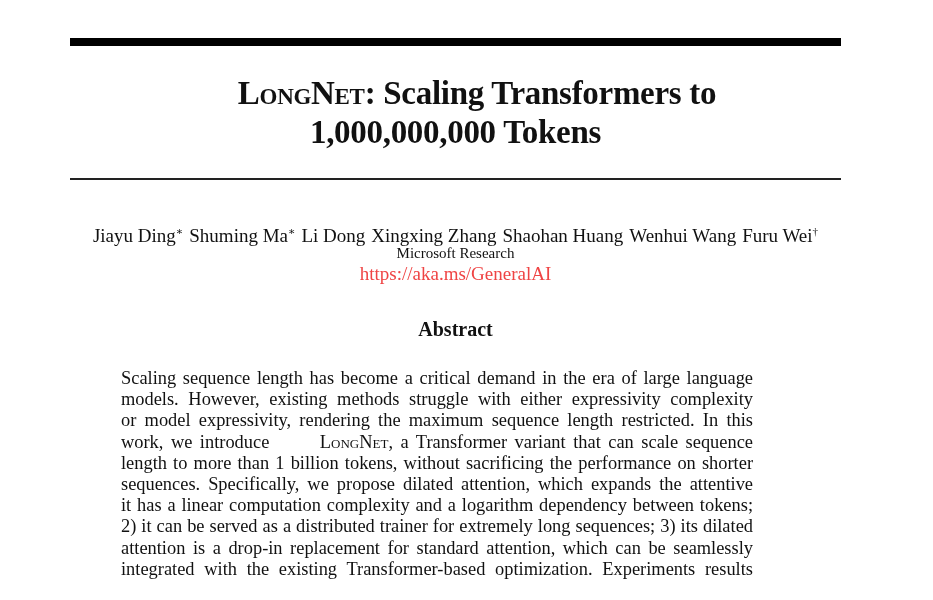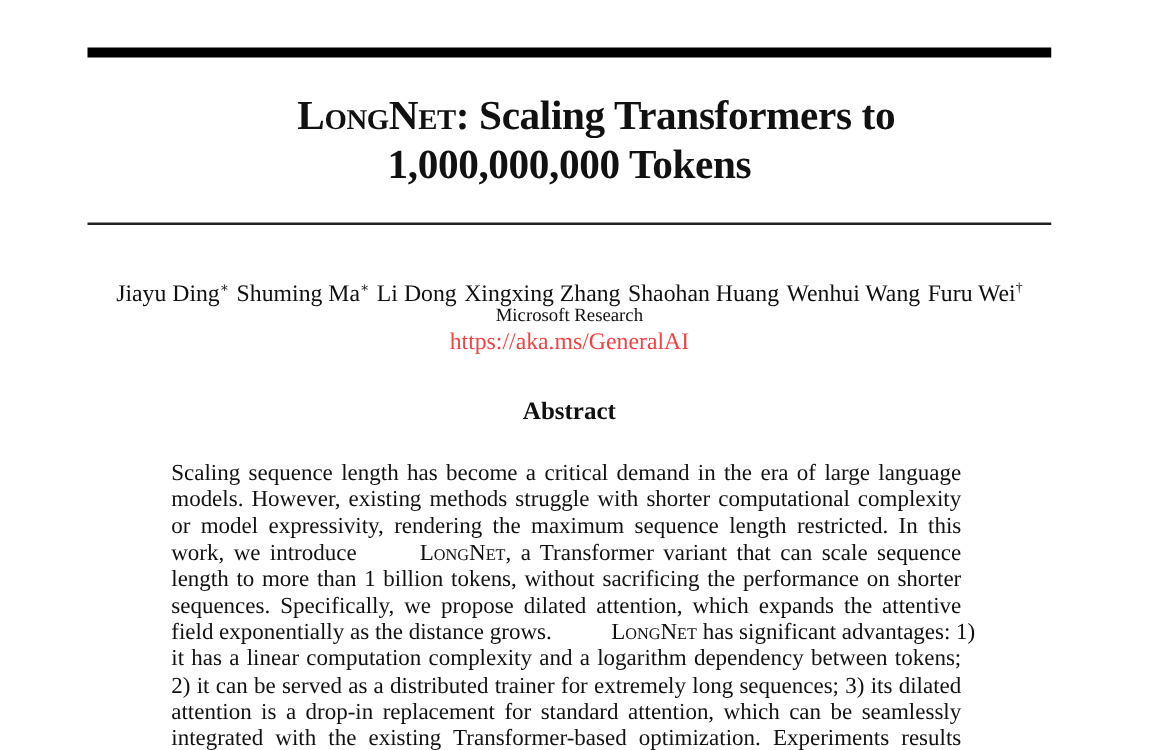--- a/index.html
+++ b/index.html
@@ -20,21 +20,21 @@
   .authors {
     position: absolute; left: 60px; top: 220px; width: 791px;
     text-align: center; font-size: 19px; line-height: 22px;
   }
   .authors .a { margin: 0 3px; }
   .authors sup { font-size: 11px; }
   .affil { position: absolute; left: 70px; top: 242px; width: 771px; text-align: center; font-size: 15px; line-height: 22px; }
   .link { position: absolute; left: 70px; top: 263px; width: 771px; text-align: center; font-size: 19px; line-height: 22px; color: #ef4444; }
   .abs-head { position: absolute; left: 70px; top: 318px; width: 771px; text-align: center; font-weight: bold; font-size: 20px; }
   .abstract {
-    position: absolute; left: 137px; top: 368px; width: 632px;
+    position: absolute; left: 121px; top: 368px; width: 632px;
     font-size: 18.4px; line-height: 21.2px; text-align: justify;
   }
   .abstract .line { display: block; text-align-last: justify; white-space: nowrap; }
 </style>
 </head>
 <body>
 
 <div class="rule-top"></div>
 
 <div class="title">
@@ -44,23 +44,22 @@
 
 <div class="rule-bottom"></div>
 
 <div class="authors" id="authors"><span class="a">Jiayu Ding<sup>∗</sup></span><span class="a">Shuming Ma<sup>∗</sup></span><span class="a">Li Dong</span><span class="a">Xingxing Zhang</span><span class="a">Shaohan Huang</span><span class="a">Wenhui Wang</span><span class="a">Furu Wei<sup>†</sup></span></div>
 <div class="affil">Microsoft Research</div>
 <div class="link">https://aka.ms/GeneralAI</div>
 
 <div class="abs-head">Abstract</div>
 <div class="abstract" id="abstract">
     <span class="line">Scaling sequence length has become a critical demand in the era of large language</span>
-    <span class="line">models. However, existing methods struggle with shorter computational complexity</span>
+    <span class="line">models. However, existing methods struggle with either expressivity complexity</span>
     <span class="line">or model expressivity, rendering the maximum sequence length restricted. In this</span>
     <span class="line">work, we introduce <span class="sc">LongNet</span>, a Transformer variant that can scale sequence</span>
     <span class="line">length to more than 1 billion tokens, without sacrificing the performance on shorter</span>
     <span class="line">sequences. Specifically, we propose dilated attention, which expands the attentive</span>
-    <span class="line">field exponentially as the distance grows. <span class="sc">LongNet</span> has significant advantages: 1)</span>
     <span class="line">it has a linear computation complexity and a logarithm dependency between tokens;</span>
     <span class="line">2) it can be served as a distributed trainer for extremely long sequences; 3) its dilated</span>
     <span class="line">attention is a drop-in replacement for standard attention, which can be seamlessly</span>
     <span class="line" style="text-align-last: justify;">integrated with the existing Transformer-based optimization. Experiments results</span>
   </div>
 
 </body></html>

